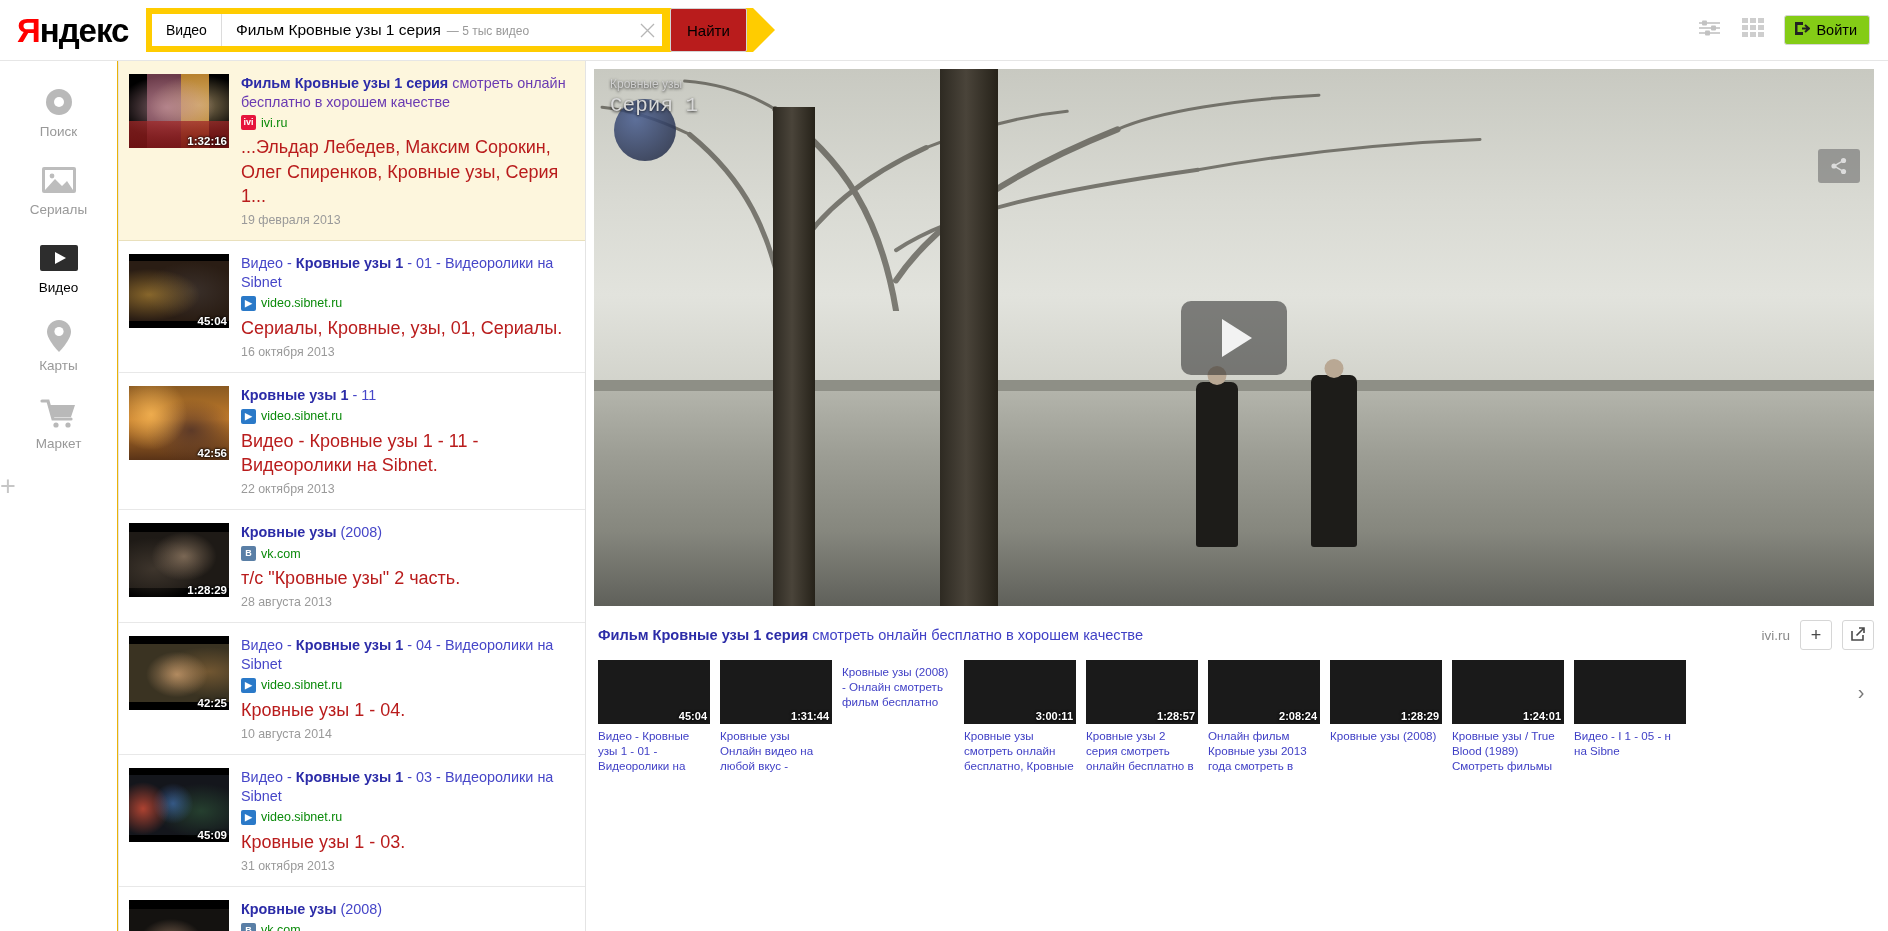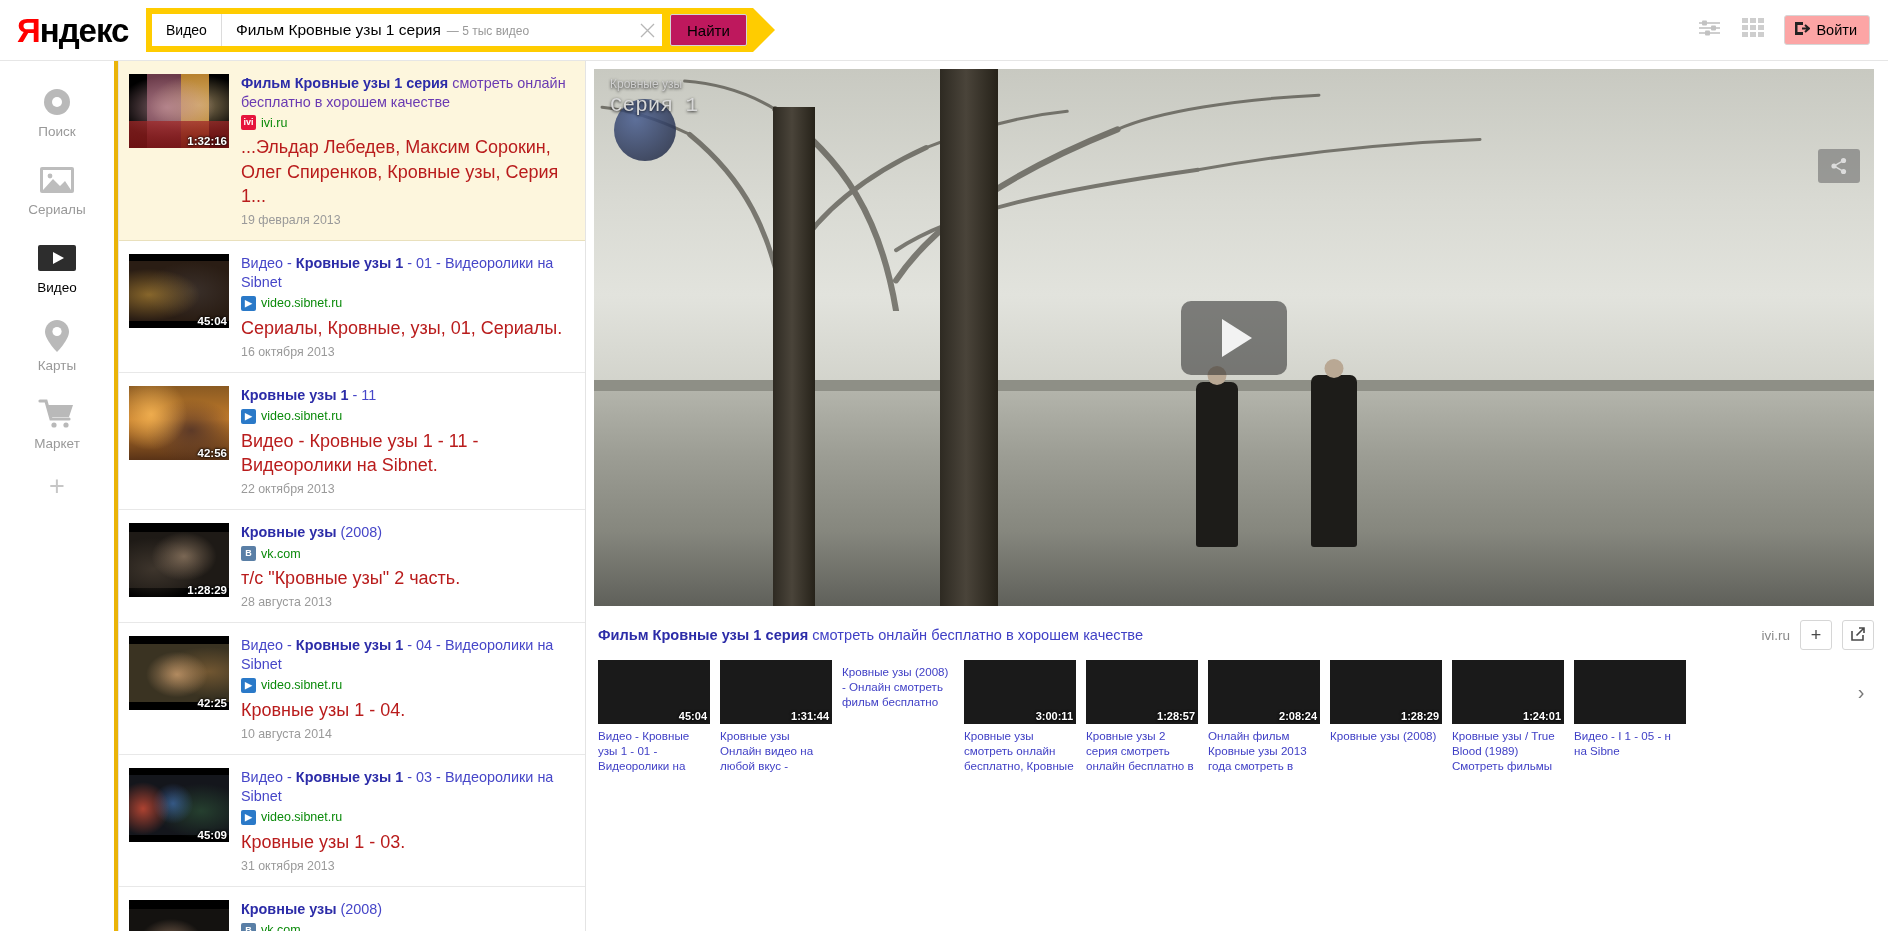--- a/index.html
+++ b/index.html
@@ -57,46 +57,46 @@
     padding: 0 10px 0 14px; overflow: hidden; white-space: nowrap;
   }
   .query-text { font-size: 15.5px; color: #000; }
   .query-count { font-size: 12px; color: #999; }
   .clear-x {
     width: 30px; height: 32px; display: flex;
     align-items: center; justify-content: center;
     color: #bbb; font-size: 18px; line-height: 1; cursor: pointer;
   }
   .find-btn {
-    margin-left: 8px; background: #be185d; border: 1px solid #d4d4d4;
-    border-radius: 2px; height: 32px; align-self: center;
+    margin-left: 8px; background: #b91c1c; border: 1px solid #d4d4d4;
+    border-radius: 2px; height: 44px; align-self: center;
     padding: 0 16px; font-size: 15px; color: #000; cursor: pointer;
     font-family: "Liberation Sans", sans-serif;
   }
 
   .header-right {
     margin-left: auto; display: flex; align-items: center;
     gap: 20px; padding-right: 18px;
   }
   .hicon { cursor: pointer; opacity: .85; }
   .login-btn {
     border: 1px solid #d6d6d6; border-radius: 3px;
     height: 30px; padding: 0 12px 0 9px;
     display: flex; align-items: center; gap: 6px;
-    font-size: 14.5px; color: #000; background: #fca5a5; cursor: pointer;
+    font-size: 14.5px; color: #000; background: #84cc16; cursor: pointer;
   }
 
   
   .body-wrap { display: flex; height: 870px; }
 
   
   .sidebar {
     width: 118px; flex: 0 0 118px; padding-top: 22px;
-    display: flex; flex-direction: column; align-items: center;
-    border-right: 4px solid #eab308; background: #fff;
+    display: flex; flex-direction: column; 
+    border-right: 1px solid #eab308; background: #fff;
   }
   .side-item {
     width: 100%; display: flex; flex-direction: column;
     align-items: center; margin-bottom: 22px; cursor: pointer;
     text-decoration: none;
   }
   .side-ico { height: 38px; display: flex; align-items: center; justify-content: center; }
   .side-label { font-size: 13.5px; color: #999; margin-top: 3px; }
   .side-item.active .side-label { color: #000; }
   .plus-item { font-size: 27px; color: #c6c6c6; line-height: 1; cursor: pointer; }

